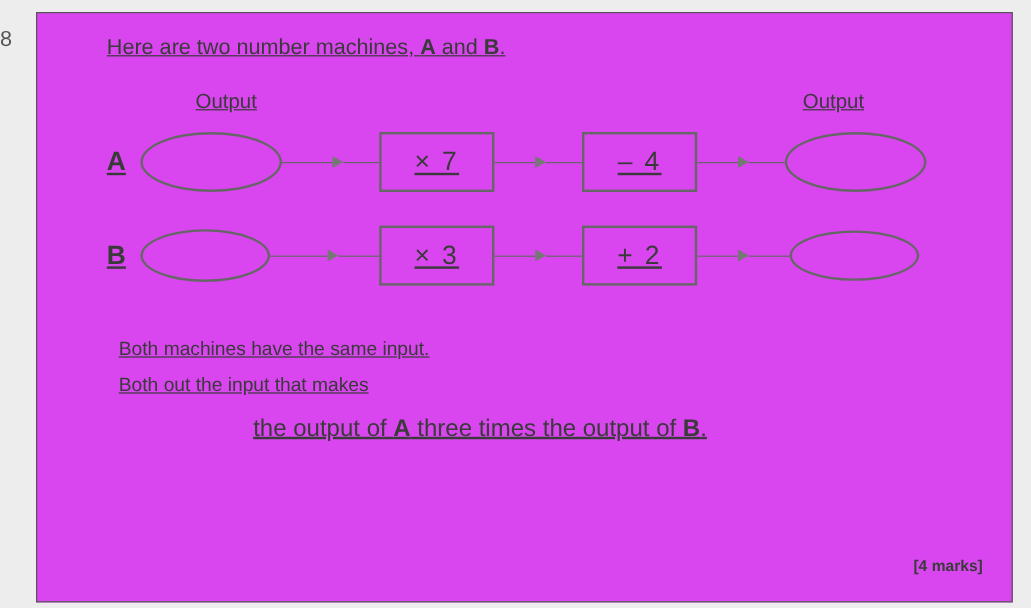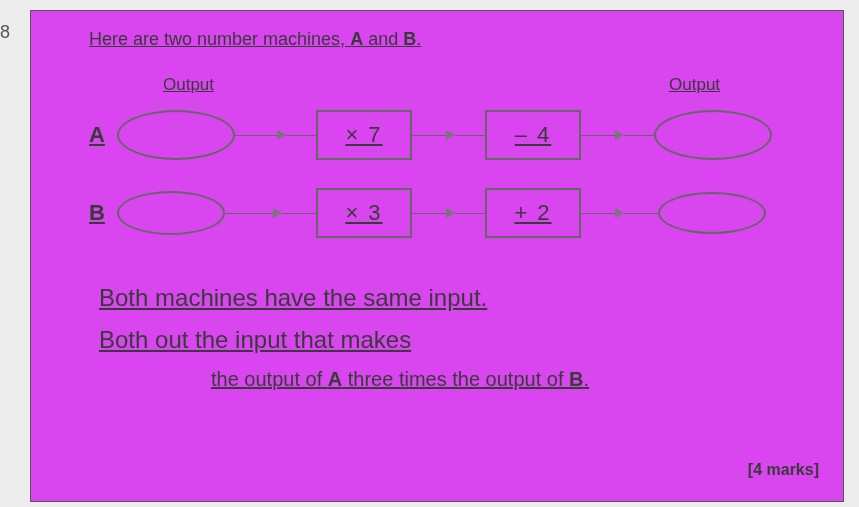--- a/index.html
+++ b/index.html
@@ -70,29 +70,29 @@
     width: 96px;
     height: 50px;
     display: flex;
     align-items: center;
     justify-content: center;
     font-size: 22px;
     letter-spacing: 2px;
     flex-shrink: 0;
   }
   .row-b { margin-top: 22px; }
-  .below-text { margin-left: 38px; margin-top: 40px; font-size: 24px; line-height: 1.4; }
+  .below-text { margin-left: 38px; margin-top: 40px; font-size: 16px; line-height: 1.4; }
   .below-text p { margin: 8px 0; }
   .condition { margin-left: 150px; margin-top: 12px; font-size: 20px; }
   .marks {
     position: absolute;
     right: 24px;
     bottom: 22px;
     font-weight: bold;
-    font-size: 16px;
+    font-size: 13px;
   }
 </style>
 </head>
 <body>
 
 <span class="qnum">8</span>
 
 <div class="page-frame">
 
   <div class="intro">

